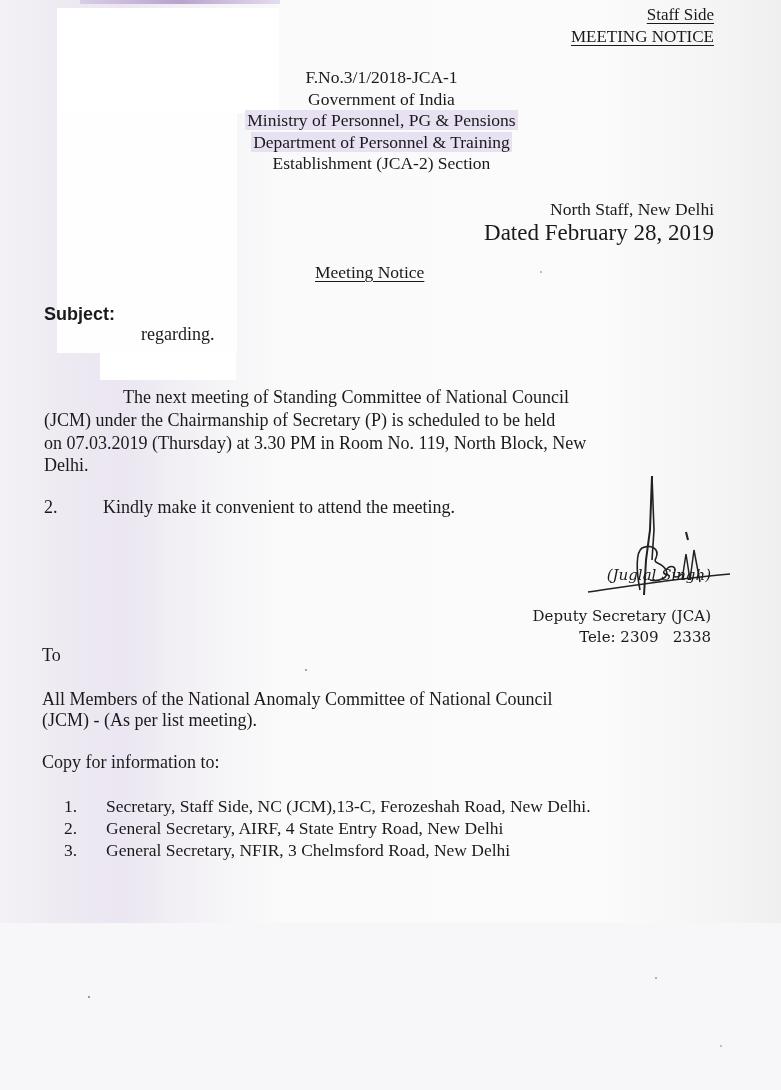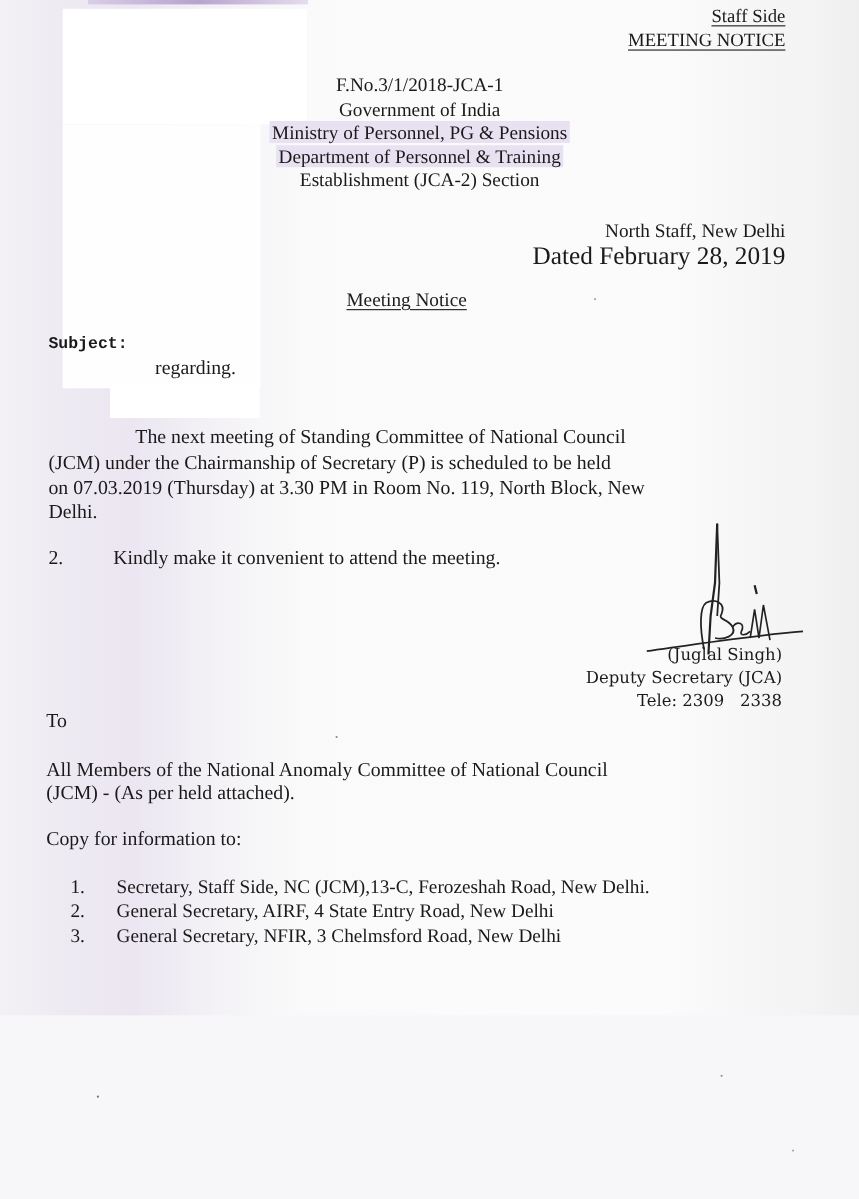--- a/index.html
+++ b/index.html
@@ -53,47 +53,47 @@
     <div><span class="hl">Ministry of Personnel, PG &amp; Pensions</span></div>
     <div><span class="hl">Department of Personnel &amp; Training</span></div>
     <div>Establishment (JCA-2) Section</div>
   </div>
 
   <div class="txt hdr-right" style="top:199px; font-size:17.5px;">North Staff, New Delhi</div>
   <div class="txt hdr-right" style="top:220px; font-size:23px;">Dated February 28, 2019</div>
 
   <div class="txt cond u" style="top:262px; left:315px; font-size:17.5px;">Meeting Notice</div>
 
-  <div class="txt" style="top:304px; left:44px; font-family:Liberation Mono, monospace; font-weight:bold; font-size:15px;">Subject:</div>
+  <div class="txt" style="top:304px; left:44px; font-family:Liberation Sans, sans-serif; font-weight:bold; font-size:18px;">Subject:</div>
   <div class="txt para" style="top:324px; left:141px;">regarding.</div>
 
   <div class="txt para" style="top:387px; left:123px; width:580px;">The next meeting of Standing Committee of National Council</div>
   <div class="txt para" style="top:410px; left:44px; width:659px;">(JCM) under the Chairmanship of Secretary (P) is scheduled to be held</div>
   <div class="txt para" style="top:433px; left:44px; width:659px;">on 07.03.2019 (Thursday) at 3.30 PM in Room No. 119, North Block, New</div>
   <div class="txt para" style="top:455px; left:44px;">Delhi.</div>
 
   <div class="txt para" style="top:497px; left:44px;">2.</div>
   <div class="txt para" style="top:497px; left:103px;">Kindly make it convenient to attend the meeting.</div>
 
   <svg style="position:absolute; left:570px; top:470px;" width="170" height="130" viewBox="0 0 170 130">
     <path d="M82 6 L80 60 L76 90 L74 125" stroke="#222" stroke-width="2" fill="none"></path>
     <path d="M82 6 L84 60 L82 90" stroke="#222" stroke-width="1.6" fill="none"></path>
     <path d="M70 120 C 66 100, 66 82, 72 78 C 80 74, 90 78, 86 88 C 82 94, 92 92, 96 100 C 100 108, 88 112, 80 110" stroke="#222" stroke-width="1.6" fill="none"></path>
     <path d="M96 100 C 100 94, 108 96, 104 104 C 102 108, 108 108, 112 104" stroke="#222" stroke-width="1.5" fill="none"></path>
     <path d="M112 110 L116 84 L120 110 L124 80 L130 112" stroke="#222" stroke-width="1.5" fill="none"></path>
     <path d="M116 62 L118 70" stroke="#222" stroke-width="2" fill="none"></path>
     <path d="M18 122 C 60 116, 110 108, 160 104" stroke="#222" stroke-width="1.6" fill="none"></path>
   </svg>
-  <div class="txt sig-block" style="top:585px;">(Juglal Singh)</div>
+  <div class="txt sig-block" style="top:565px;font-style:italic;">(Juglal Singh)</div>
   <div class="txt sig-block" style="top:606px;">Deputy Secretary (JCA)</div>
   <div class="txt sig-block" style="top:627px; white-space:pre;">Tele: 2309   2338</div>
 
   <div class="txt para" style="top:645px; left:42px;">To</div>
   <div class="txt para" style="top:689px; left:42px; width:668px;">All Members of the National Anomaly Committee of National Council</div>
-  <div class="txt para" style="top:710px; left:42px;">(JCM) - (As per held attached).</div>
+  <div class="txt para" style="top:710px; left:42px;">(JCM) - (As per list meeting).</div>
 
   <div class="txt para" style="top:752px; left:42px;">Copy for information to:</div>
 
   <div class="txt list" style="top:797px; left:64px;">
     <span class="num">1.</span><span>Secretary, Staff Side, NC (JCM),13-C, Ferozeshah Road, New Delhi.</span>
   </div>
   <div class="txt list" style="top:819px; left:64px;">
     <span class="num">2.</span><span>General Secretary, AIRF, 4 State Entry Road, New Delhi</span>
   </div>
   <div class="txt list" style="top:841px; left:64px;">

